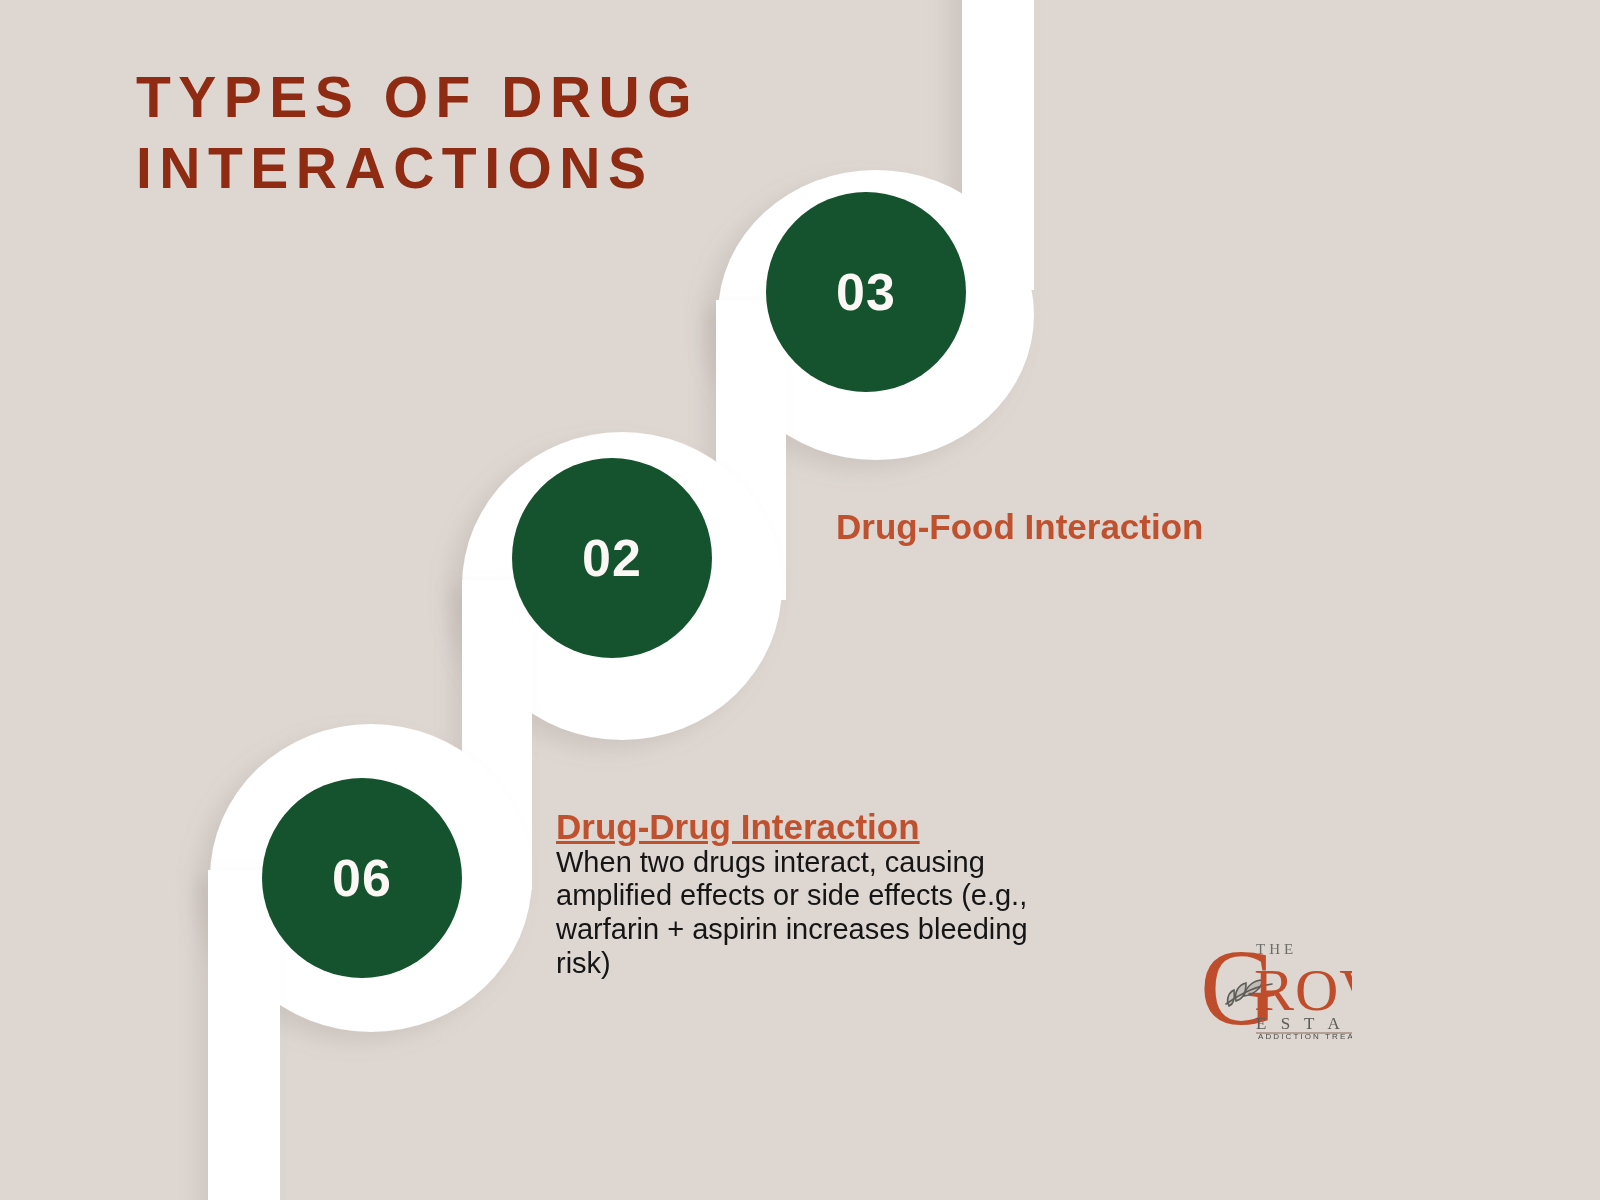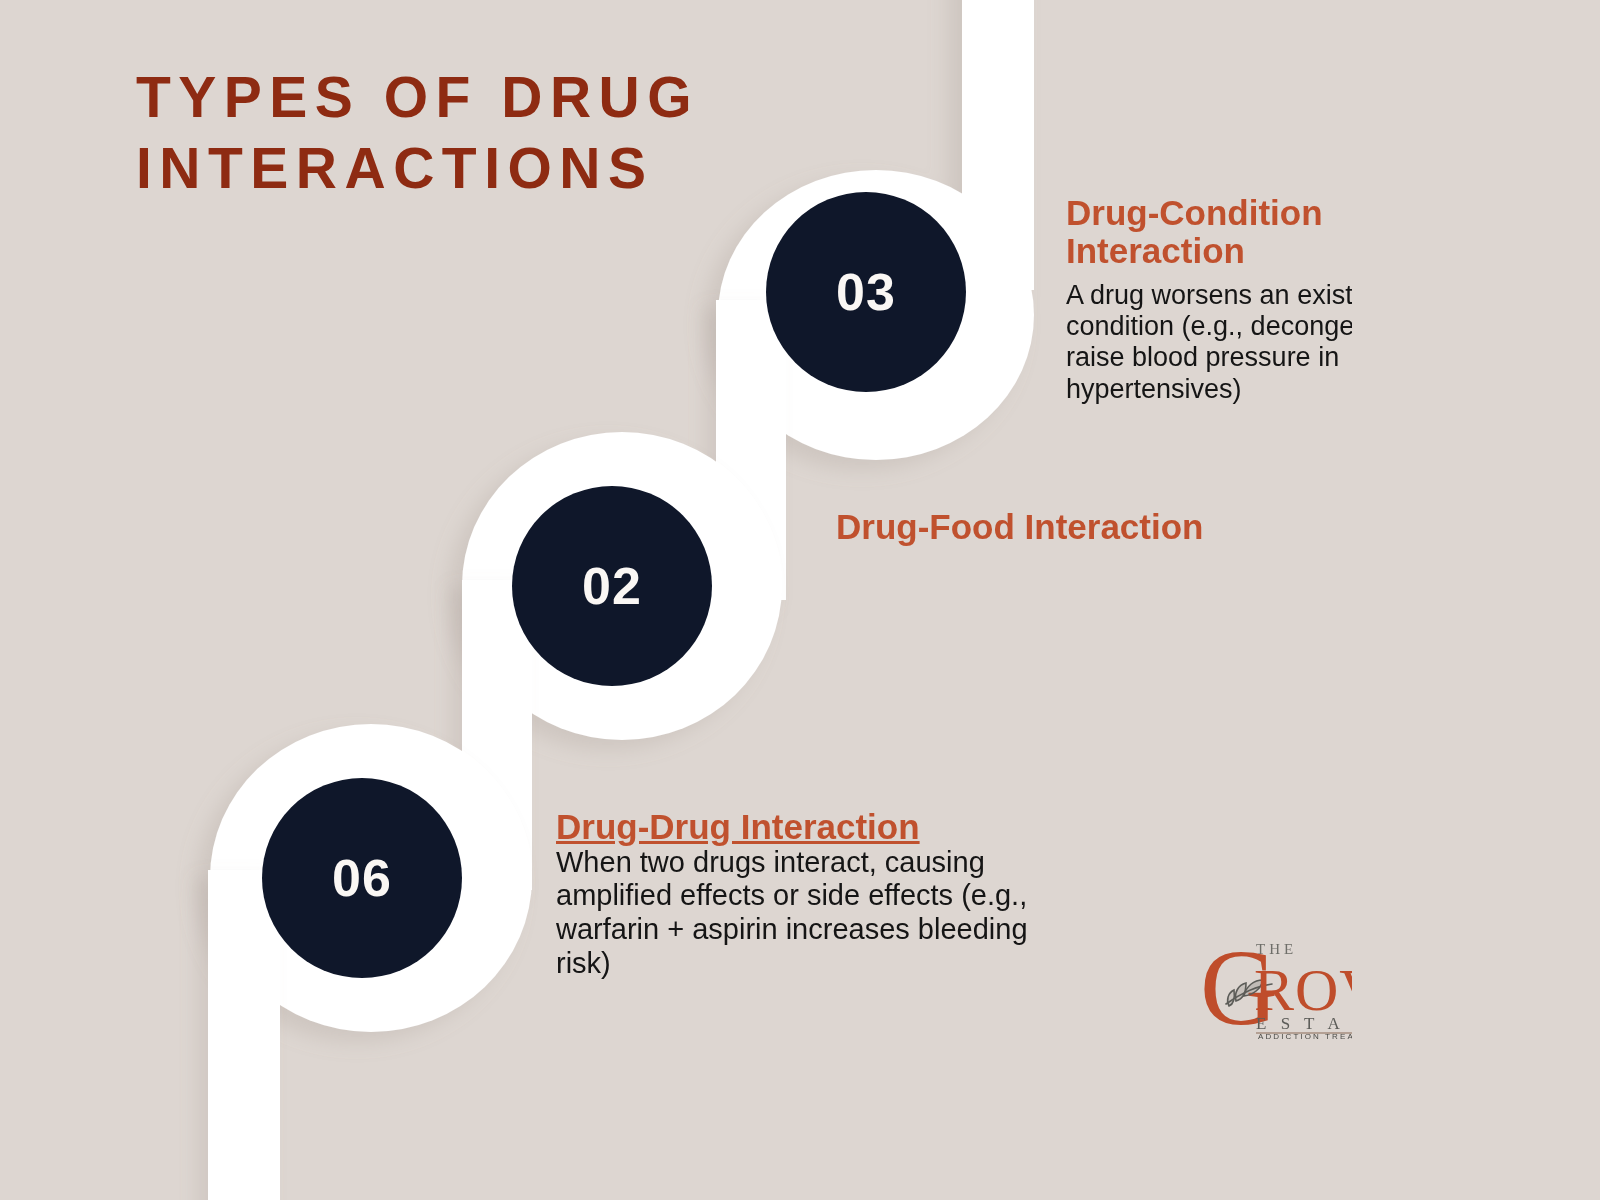--- a/index.html
+++ b/index.html
@@ -72,31 +72,31 @@
   #step-text-2 .step-body { font-size: 27px; margin-top: 12px; padding-left: 4px; }
 
   #step-text-1 { left: 556px; top: 808px; width: 500px; }
   #step-text-1 .step-heading { font-size: 35px; text-decoration: underline; }
   #step-text-1 .step-body { font-size: 29px; }
 
   
   .step-number {
     position: absolute;
     border-radius: 50%;
-    background: #0f172a;
+    background: #14532d;
     color: #FAF7F4;
     display: flex;
     align-items: center;
     justify-content: center;
     font-size: 52px;
     font-weight: 700;
     letter-spacing: 1px;
   }
   #step-number-3 { left: 766px; top: 192px;  width: 200px; height: 200px; }
-  #step-number-2 { left: 512px; top: 486px;  width: 200px; height: 200px; }
+  #step-number-2 { left: 512px; top: 458px;  width: 200px; height: 200px; }
   #step-number-1 { left: 262px; top: 778px;  width: 200px; height: 200px; }
 
   
   #logo {
     position: absolute;
     left: 1196px;
     top: 928px;
     width: 258px;
     height: 112px;
   }
@@ -142,24 +142,20 @@
       <rect x="208" y="870" width="72" height="360" fill="#FFFFFF"></rect>
     </g>
   </svg>
 
   <h1 id="page-title">TYPES OF DRUG INTERACTIONS</h1>
 
   <div id="step-number-3" class="step-number">03</div>
   <div id="step-number-2" class="step-number">02</div>
   <div id="step-number-1" class="step-number">06</div>
 
-  <div id="step-text-3" class="step-text">
-    <div class="step-heading">Drug-Condition Interaction</div>
-    <div class="step-body">A drug worsens an existing condition (e.g., decongestants raise blood pressure in hypertensives)</div>
-  </div>
 
   <div id="step-text-2" class="step-text">
     <div class="step-heading">Drug-Food Interaction</div>
   </div>
 
   <div id="step-text-1" class="step-text">
     <div class="step-heading">Drug-Drug Interaction</div>
     <div class="step-body">When two drugs interact, causing amplified effects or side effects (e.g., warfarin + aspirin increases bleeding risk)</div>
   </div>
 

